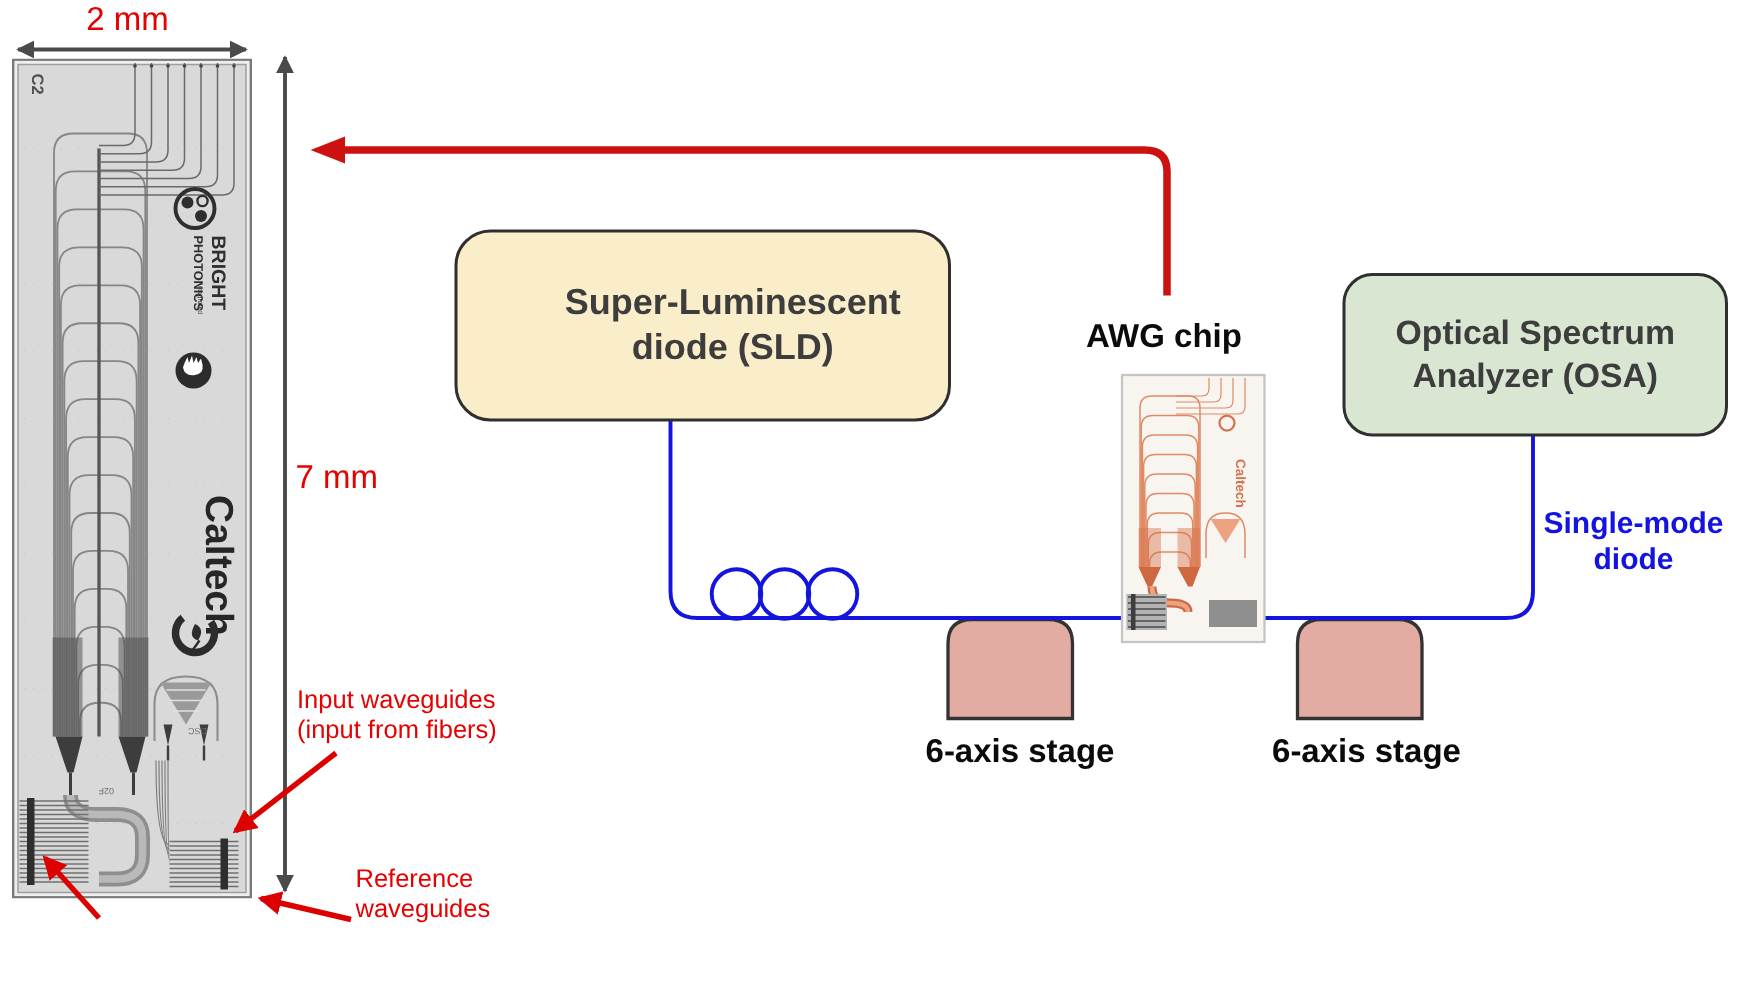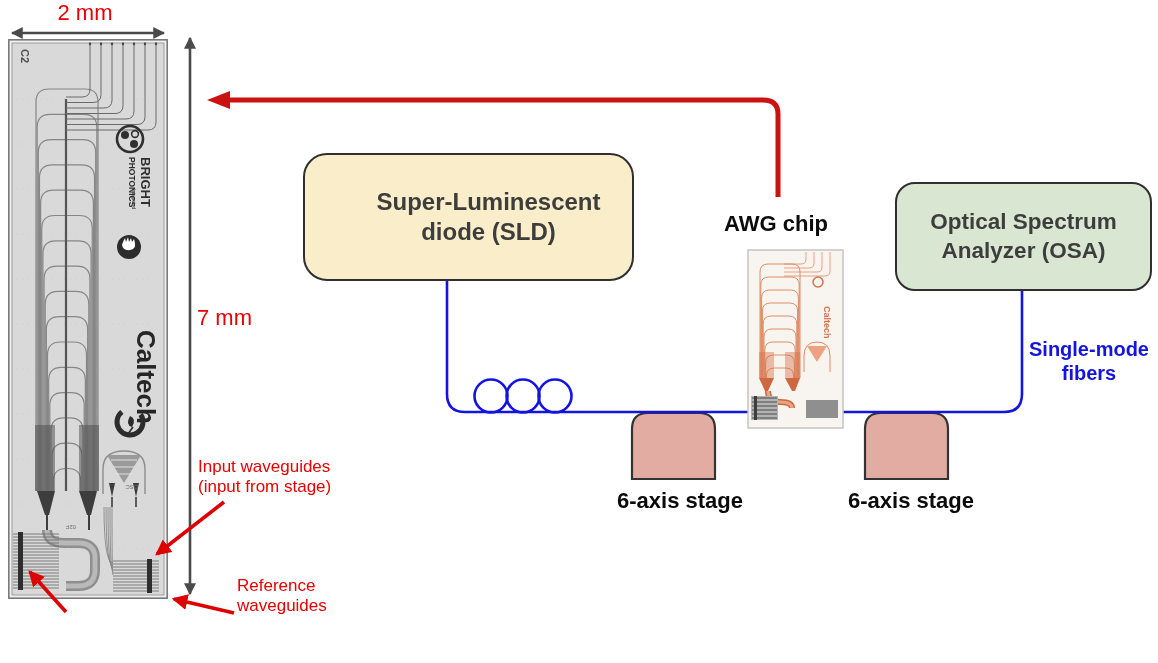--- a/index.html
+++ b/index.html
@@ -255,29 +255,29 @@
       <g transform="translate(76,56) rotate(90)">
         <text font-size="9" font-weight="bold" fill="#d4734e">Caltech</text>
       </g>
     </g>
   </svg>
 
   <div class="abs redtext" id="lbl-2mm">2 mm</div>
   <div class="abs redtext" id="lbl-7mm">7 mm</div>
 
   <div class="abs redtext" id="red-input">Input waveguides
-(input from stage)</div>
+(input from fibers)</div>
   <div class="abs redtext" id="red-reference">Reference
 waveguides</div>
 
   <div class="box" id="sld-box">
     <span style="padding:0 18px;">Super-Luminescent diode (SLD)</span>
   </div>
   <div class="box" id="osa-box">
     <span style="padding:0 14px;">Optical Spectrum Analyzer (OSA)</span>
   </div>
 
   <div class="blklabel" id="awg-label">AWG chip</div>
   <div class="blklabel" id="stage-label-left">6-axis stage</div>
   <div class="blklabel" id="stage-label-right">6-axis stage</div>
   <div id="fiber-label" class="abs">Single-mode
-fibers</div>
+diode</div>
 </div>
 
 </body></html>

